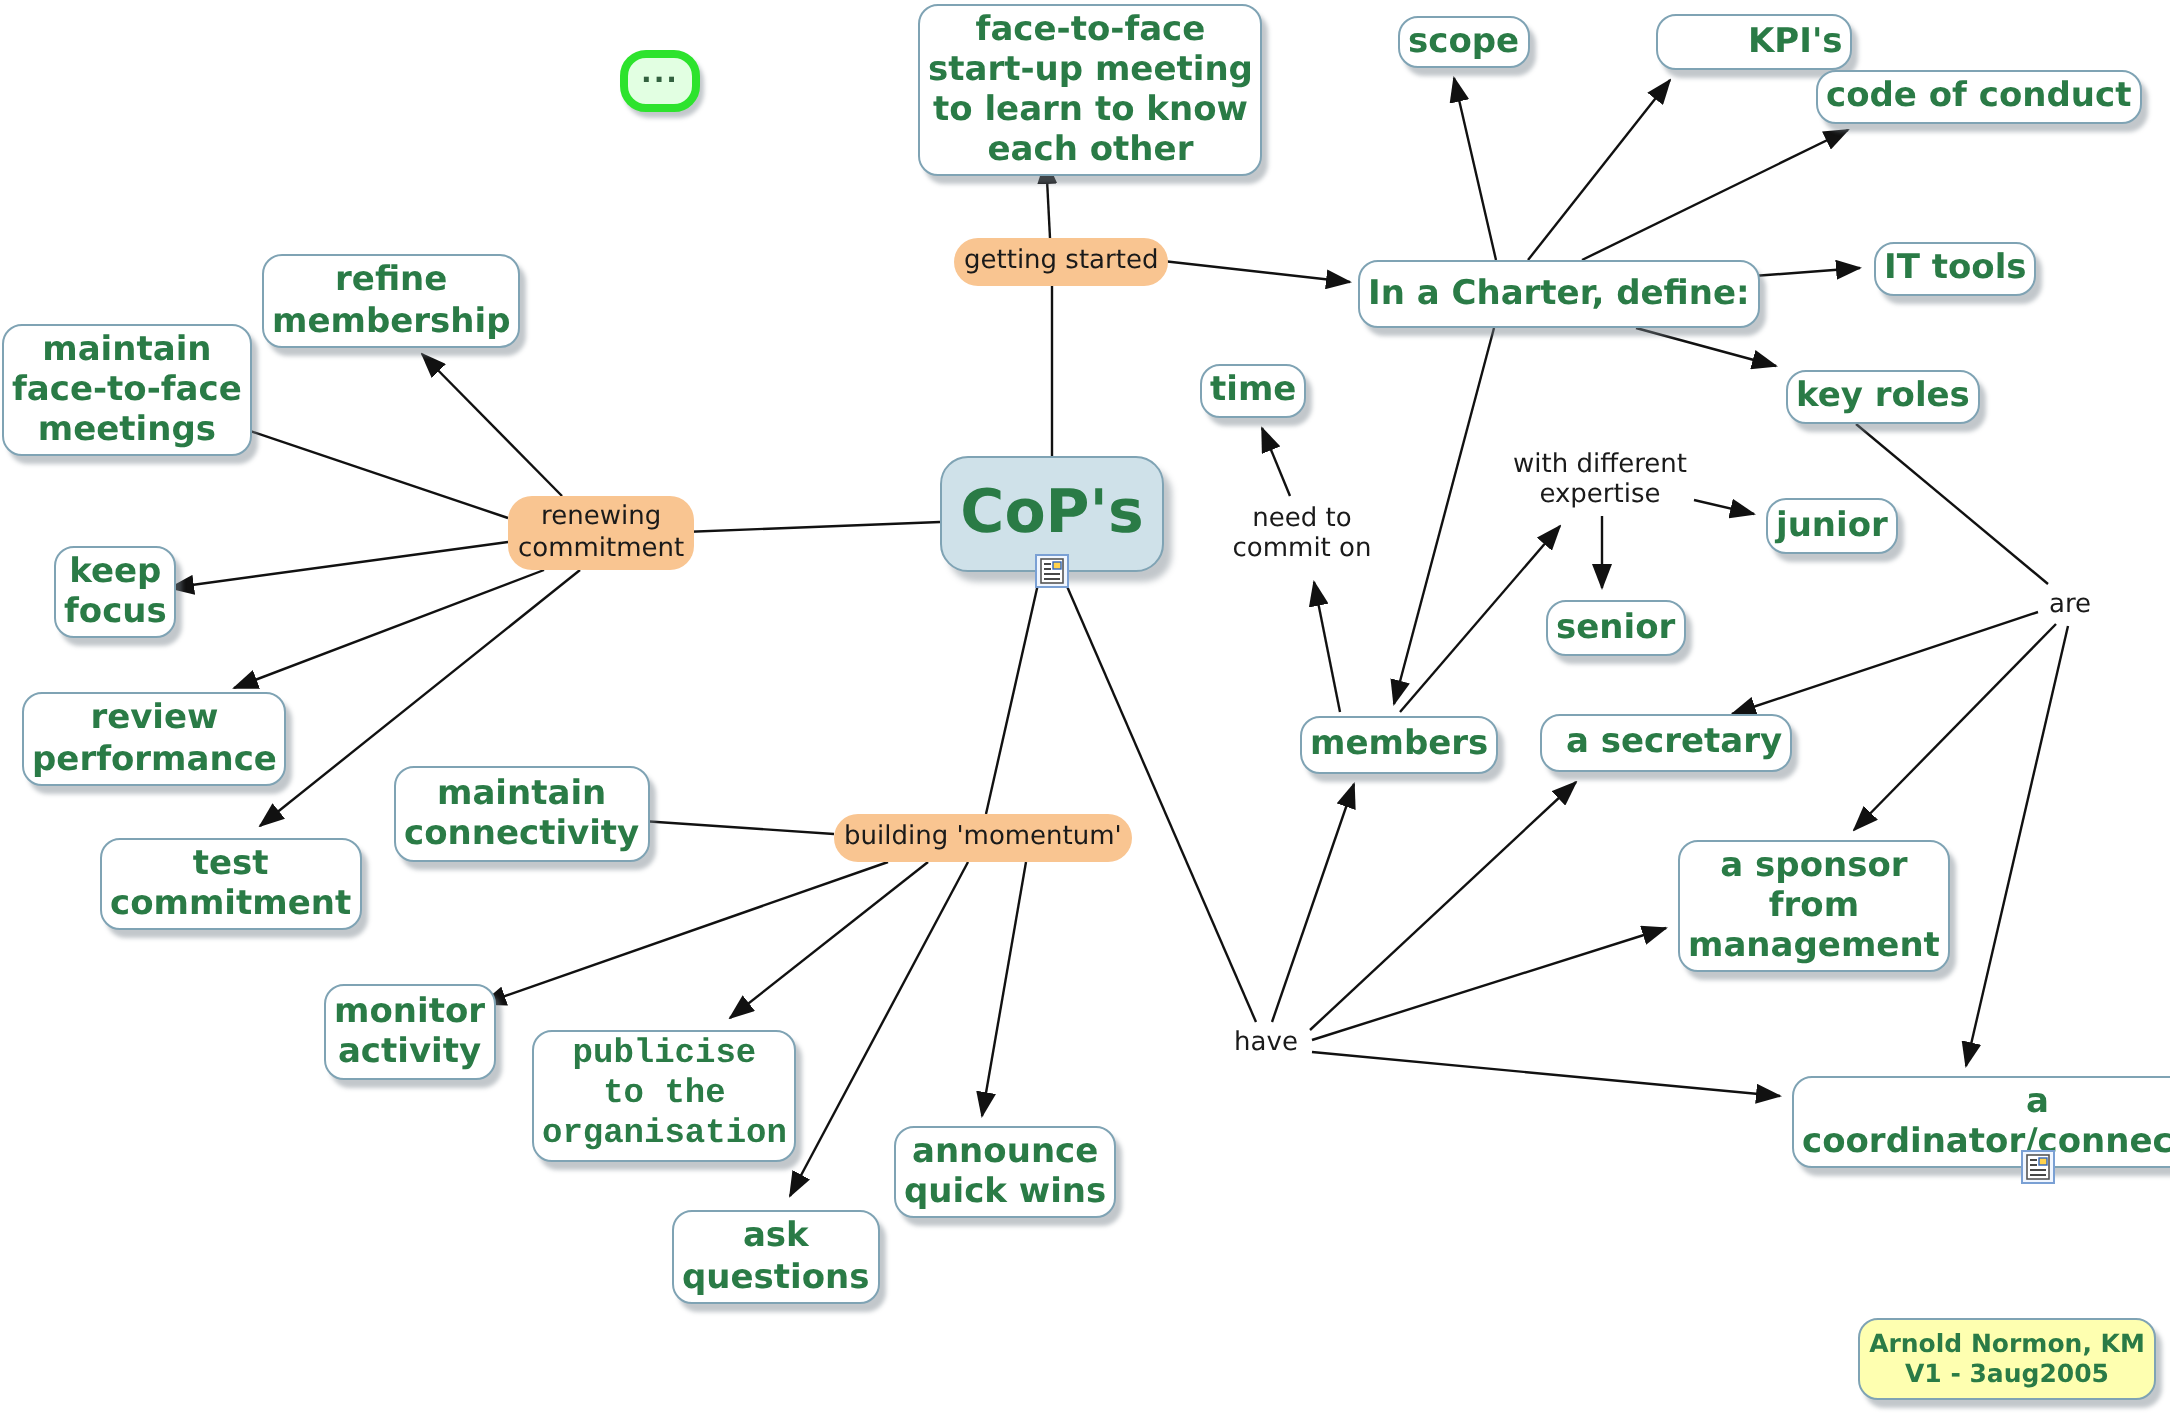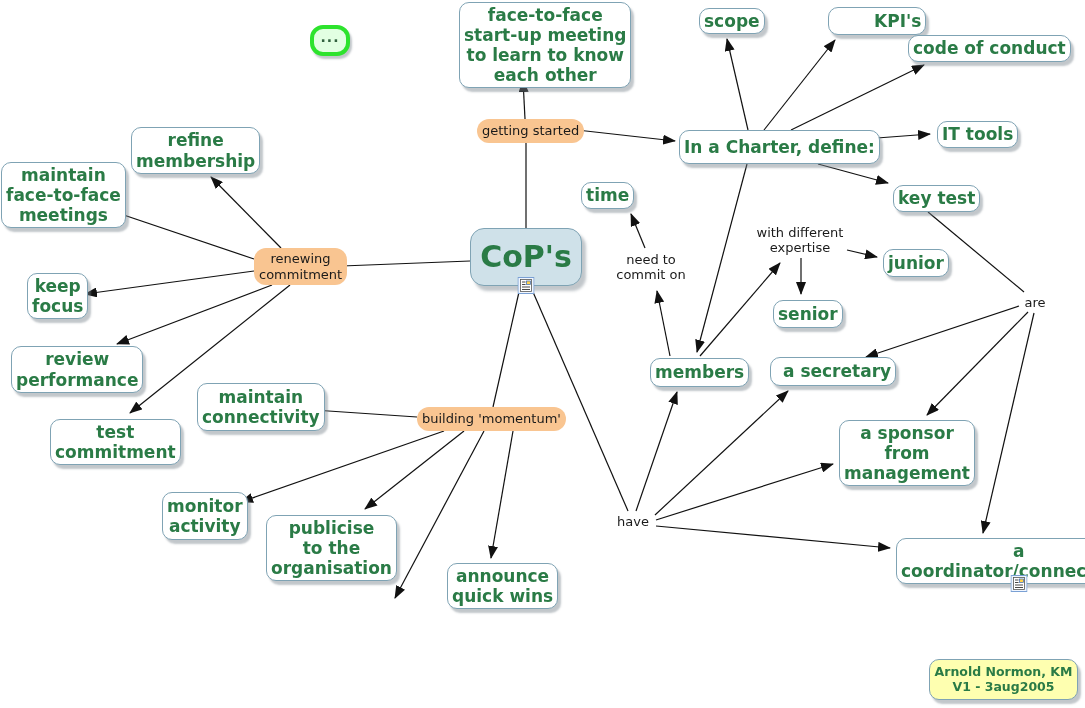--- a/index.html
+++ b/index.html
@@ -79,23 +79,23 @@
       <div class="node collapsed" style="left: 310px; top: 25px; min-width: 40px; min-height: 28px;"><span>...</span></div>
       <div class="node concept" style="left: 459px; top: 2px; min-width: 128px; min-height: 72px;"><span>face-to-face
 start-up meeting
 to learn to know
 each other</span></div>
       <div class="node phrase" style="left: 477px; top: 119px; min-width: 100px; min-height: 24px;"><span>getting started</span></div>
       <div class="node concept" style="left: 699px; top: 8px; min-width: 55px; min-height: 26px; border-radius: 10px;"><span>scope</span></div>
       <div class="node concept" style="left: 828px; top: 7px; min-width: 50px; min-height: 28px; padding-left: 45px;"><span>KPI's</span></div>
       <div class="node concept" style="left: 908px; top: 35px; min-width: 116px; min-height: 27px;"><span>code of conduct</span></div>
       <div class="node concept" style="left: 937px; top: 121px; min-width: 63px; min-height: 27px;"><span>IT tools</span></div>
-      <div class="node concept" style="left: 893px; top: 185px; min-width: 74px; min-height: 27px;"><span>key test</span></div>
+      <div class="node concept" style="left: 893px; top: 185px; min-width: 74px; min-height: 27px;"><span>key roles</span></div>
       <div class="node concept" style="left: 679px; top: 130px; min-width: 145px; min-height: 34px;"><span>In a Charter, define:</span></div>
-      <div class="node concept" style="left: 581px; top: 182px; min-width: 48px; min-height: 27px;"><span>time</span></div>
+      <div class="node concept" style="left: 600px; top: 182px; min-width: 48px; min-height: 27px;"><span>time</span></div>
       <div class="node concept-main" style="left: 470px; top: 228px; min-width: 112px; min-height: 58px;"><span>CoP's</span>
   <span class="resource-icon"><svg width="17" height="17" viewBox="0 0 17 17" xmlns="http://www.w3.org/2000/svg">
     <rect x="0.5" y="0.5" width="16" height="16" fill="#f0f6ff" stroke="#7aa0d4"></rect>
     <rect x="3" y="2.5" width="11" height="12" fill="#ffffff" stroke="#555555" stroke-width="0.8"></rect>
     <rect x="9" y="4" width="4" height="3.5" fill="#ffd24d" stroke="#3366bb" stroke-width="0.7"></rect>
     <line x1="4.5" y1="5" x2="8" y2="5" stroke="#333333" stroke-width="0.9"></line>
     <line x1="4.5" y1="7.5" x2="8" y2="7.5" stroke="#333333" stroke-width="0.9"></line>
     <line x1="4.5" y1="10" x2="12.5" y2="10" stroke="#333333" stroke-width="0.9"></line>
     <line x1="4.5" y1="12.5" x2="12.5" y2="12.5" stroke="#333333" stroke-width="0.9"></line>
   </svg></span>
@@ -135,21 +135,23 @@
 focus</span></div>
       <div class="node concept" style="left: 11px; top: 346px; min-width: 102px; min-height: 47px;"><span>review
 performance</span></div>
       <div class="node concept" style="left: 50px; top: 419px; min-width: 98px; min-height: 46px;"><span>test
 commitment</span></div>
       <div class="node concept" style="left: 197px; top: 383px; min-width: 96px; min-height: 48px;"><span>maintain
 connectivity</span></div>
       <div class="node phrase" style="left: 417px; top: 407px; min-width: 139px; min-height: 24px;"><span>building 'momentum'</span></div>
       <div class="node concept" style="left: 162px; top: 492px; min-width: 72px; min-height: 48px;"><span>monitor
 activity</span></div>
-      <div class="node concept" style="left: 266px; top: 515px; min-width: 97px; min-height: 64px;"><span>publicise
+      <div class="node concept" style="left: 266px; top: 515px; min-width: 97px; min-height: 64px; font-family: Liberation Mono, monospace;"><span>publicise
 to the
 organisation</span></div>
+      <div class="node concept" style="left: 336px; top: 605px; min-width: 79px; min-height: 47px;"><span>ask
+questions</span></div>
       <div class="node concept" style="left: 447px; top: 563px; min-width: 87px; min-height: 46px;"><span>announce
 quick wins</span></div>
       <div class="node note" style="left: 929px; top: 659px; min-width: 149px; min-height: 41px;"><span>Arnold Normon, KM
 V1 - 3aug2005</span></div>
     </div>
 </div>
 
 </body></html>

